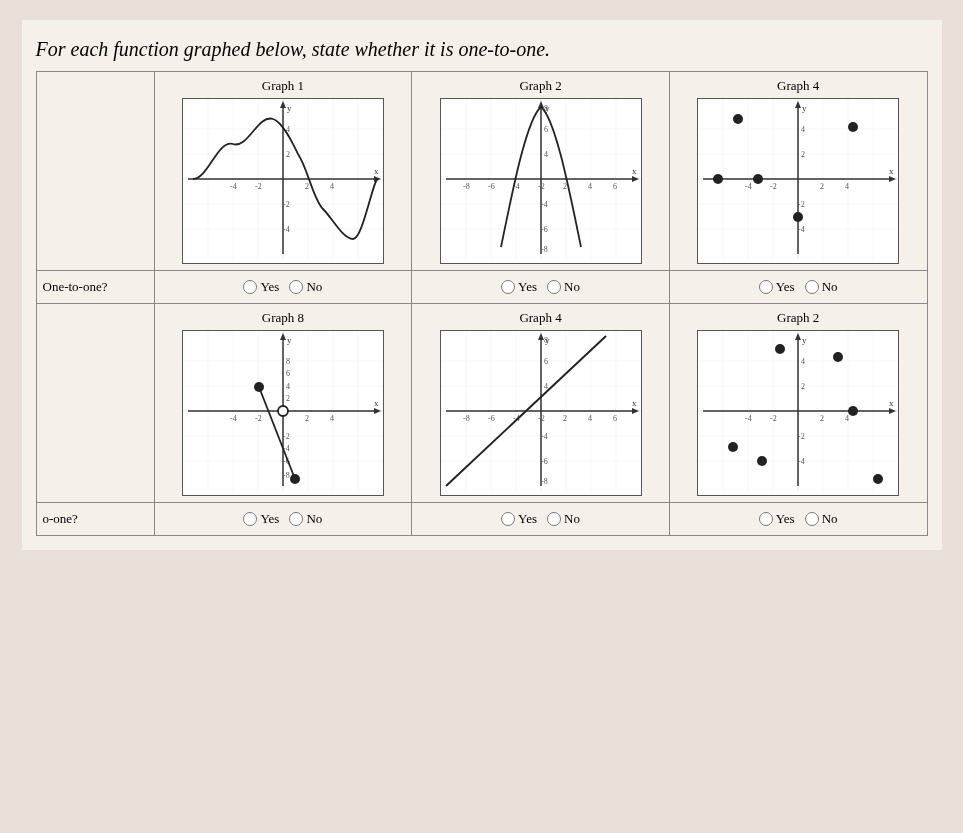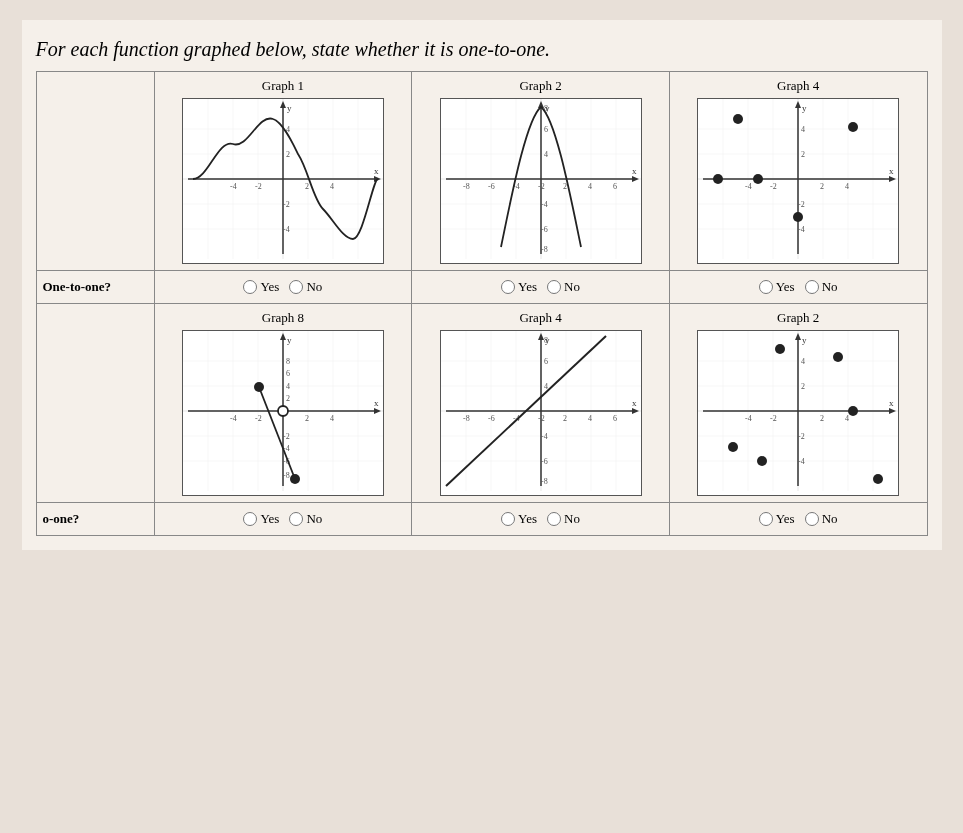--- a/index.html
+++ b/index.html
@@ -26,21 +26,21 @@
       border: 1.5px solid #888;
     }
     .main-table td, .main-table th {
       border: 1.5px solid #888;
       vertical-align: middle;
     }
     .label-cell {
       width: 110px;
       font-size: 13px;
       padding: 8px 6px;
-      font-weight: bold;
+      font-weight: normal;
       text-align: left;
       vertical-align: middle;
     }
     .graph-cell {
       width: 240px;
       padding: 6px 8px;
       text-align: center;
       vertical-align: top;
     }
     .radio-cell {

